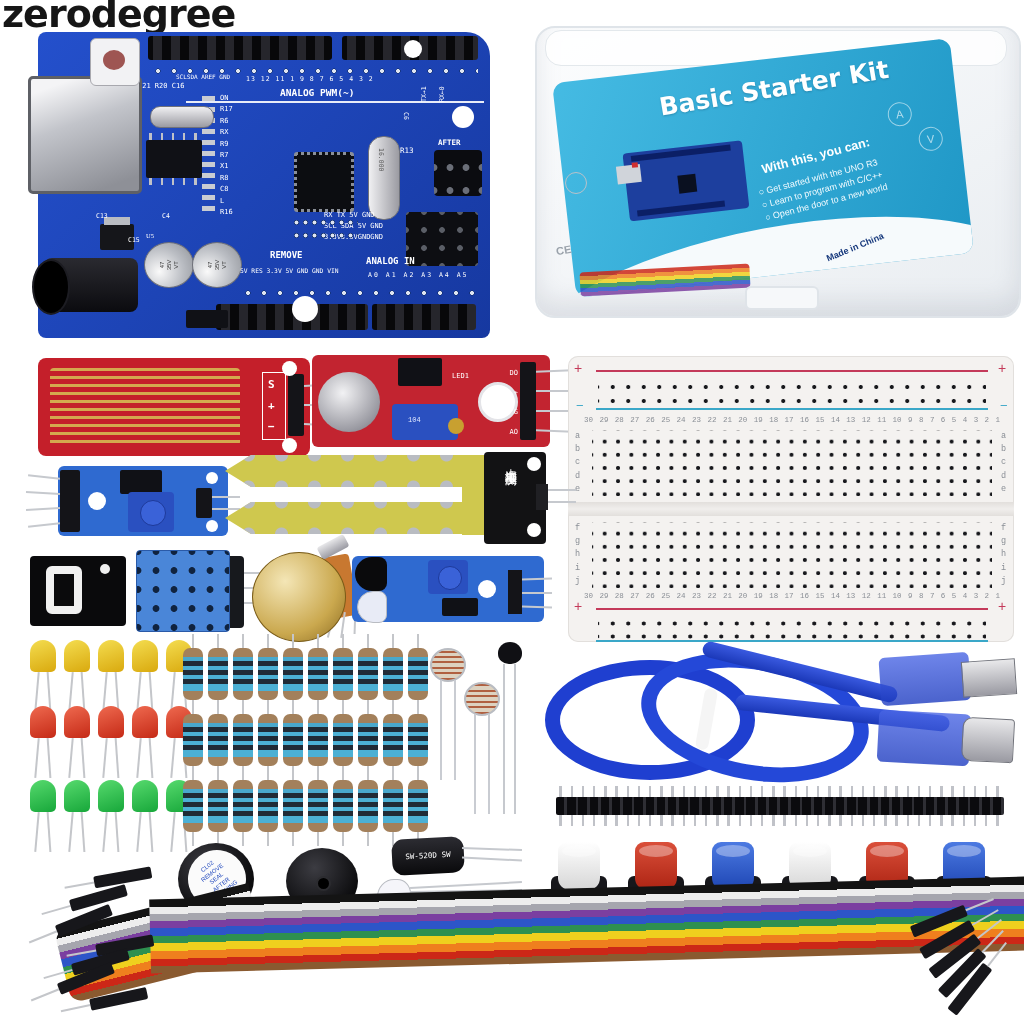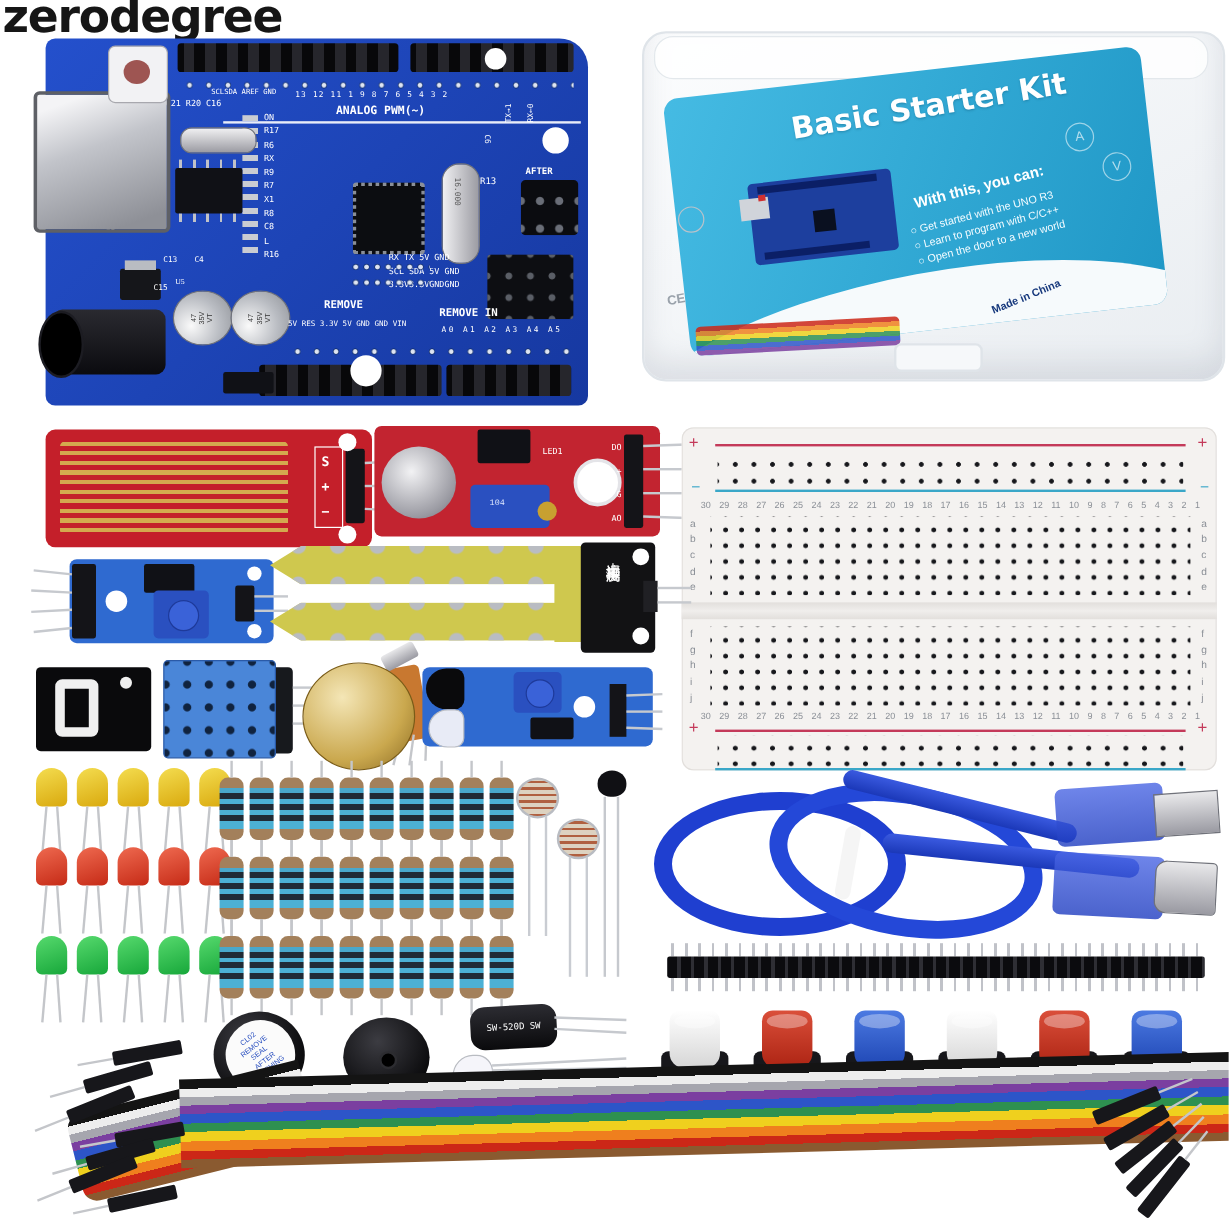--- a/index.html
+++ b/index.html
@@ -1,21 +1,21 @@
 <!DOCTYPE html>
 <html><head>
 <meta charset="utf-8">
 <style>
   html,body{margin:0;padding:0;background:#fff;}
   #stage{position:relative;width:1024px;height:1024px;background:#fff;overflow:hidden;
          font-family:"Liberation Sans",sans-serif;}
   .a{position:absolute;}
   .pre{white-space:pre-line;}
   .sil{font-family:"DejaVu Sans Mono",monospace;color:#fff;}
-  .grytxt{font-family:Liberation Sans, sans-serif;color:#8a8f96;}
+  .grytxt{font-family:Liberation Mono, monospace;color:#8a8f96;}
   .fheader{background:repeating-linear-gradient(90deg,#08080a 0 5px,#26262c 5px 14px,#08080a 14px 18px);border-radius:3px;}
   .pcbholes{background-image:radial-gradient(circle,#dfe5f2 1.6px,#0e2a66 2.3px,rgba(0,0,0,0) 2.9px);background-size:16px 14px;}
   .dotgrid{background-image:radial-gradient(circle,#17181c 1.7px,rgba(0,0,0,0) 2.3px);}
   .chip{background:#101116;border-radius:2px;}
   .pinsv{background:repeating-linear-gradient(90deg,rgba(0,0,0,0) 0 3.5px,#c0c2c8 3.5px 5.8px,rgba(0,0,0,0) 5.8px 11.2px);}
   .header40{background:repeating-linear-gradient(90deg,#0b0b0e 0 8.5px,#2e2e34 8.5px 11.2px);border-radius:2px;}
   .wire{background:#c6c9ce;}
   .whole{background:#fff;border-radius:50%;}
   .row{display:flex;}
   .led{position:relative;width:26px;height:32px;border-radius:13px 13px 5px 5px;}
@@ -94,36 +94,36 @@
   <div class="a sil" style="left:438px;top:138px;font-size:7.5px;font-weight:bold;">AFTER</div>
   <div class="a" style="left:434px;top:150px;width:48px;height:46px;background:#0b0c10;border-radius:4px;background-image:radial-gradient(circle,#6a6e78 3px,rgba(0,0,0,0) 3.8px);background-size:16px 23px;background-position:8px 6px;"></div>
   <div class="a sil pre" style="left:324px;top:210px;font-size:7px;line-height:11px;">RX  TX  5V GND
 SCL SDA 5V GND
 3.3V3.3VGNDGND</div>
   <div class="a" style="left:406px;top:212px;width:72px;height:54px;background:#0d0e12;border-radius:3px;background-image:radial-gradient(circle,#5a5e66 2.5px,rgba(0,0,0,0) 3.2px);background-size:18px 18px;background-position:9px 9px;"></div>
   <div class="a pcbholes" style="left:292px;top:216px;width:66px;height:26px;background-size:9px 13px;"></div>
   <div class="a" style="left:100px;top:224px;width:34px;height:26px;background:#15161a;border-radius:2px;"></div>
   <div class="a" style="left:104px;top:217px;width:26px;height:8px;background:#b9bcc2;"></div>
   <div class="a sil" style="left:146px;top:232px;font-size:6.5px;font-family:Liberation Serif, serif;">U5</div>
-  <div class="a sil" style="left:96px;top:212px;font-size:6.5px;margin-left:40px;">C13</div>
+  <div class="a sil" style="left:96px;top:212px;font-size:6.5px;">C13</div>
   <div class="a sil" style="left:128px;top:236px;font-size:6.5px;">C15</div>
   <div class="a sil" style="left:162px;top:212px;font-size:6.5px;">C4</div>
   <div class="a sil" style="left:88px;top:186px;font-size:6.5px;">C1</div>
   <div class="a sil" style="left:90px;top:160px;font-size:7.5px;font-weight:bold;">PT</div>
   <div class="a pre" style="left:146px;top:240px;width:46px;height:50px;border-radius:50%;border:1px solid #70727a;background:radial-gradient(circle at 35% 30%,#fafafa,#b9bcc2 55%,#8e9197);font-size:6px;line-height:6.8px;color:#333;text-align:center;padding-top:14px;box-sizing:border-box;transform:rotate(-90deg);">47
 35V
 VT</div>
   <div class="a pre" style="left:194px;top:240px;width:46px;height:50px;border-radius:50%;border:1px solid #70727a;background:radial-gradient(circle at 35% 30%,#fafafa,#b9bcc2 55%,#8e9197);font-size:6px;line-height:6.8px;color:#333;text-align:center;padding-top:14px;box-sizing:border-box;transform:rotate(-90deg);">47
 35V
 VT</div>
   <div class="a" style="left:44px;top:258px;width:94px;height:54px;border-radius:8px;background:linear-gradient(180deg,#2a2a30,#0b0b0f);"></div>
   <div class="a" style="left:32px;top:259px;width:34px;height:52px;border-radius:50%;background:#000;border:2px solid #1c1c22;"></div>
   <div class="a sil" style="left:270px;top:250px;font-size:9px;font-weight:bold;">REMOVE</div>
   <div class="a sil" style="left:240px;top:267px;font-size:6.3px;">5V RES 3.3V 5V GND GND VIN</div>
-  <div class="a sil" style="left:366px;top:256px;font-size:9px;font-weight:bold;">REMOVE IN</div>
+  <div class="a sil" style="left:366px;top:256px;font-size:9px;font-weight:bold;">ANALOG IN</div>
   <div class="a sil" style="left:368px;top:271px;font-size:6.5px;letter-spacing:2px;">A0 A1 A2 A3 A4 A5</div>
   <div class="a pcbholes" style="left:240px;top:286px;width:238px;height:13px;"></div>
   <div class="a fheader" style="left:216px;top:304px;width:152px;height:26px;"></div>
   <div class="a fheader" style="left:372px;top:304px;width:104px;height:26px;"></div>
   <div class="a whole" style="left:292px;top:296px;width:26px;height:26px;"></div>
   <div class="a chip" style="left:186px;top:310px;width:42px;height:18px;"></div>
   <div class="a" style="left:28px;top:76px;width:108px;height:112px;border:3px solid #5e6066;border-radius:5px;background:linear-gradient(160deg,#f4f4f6 10%,#c2c4ca 40%,#8e9097 90%);"></div>
   <div class="a" style="left:90px;top:38px;width:48px;height:46px;background:#f2f2f4;border:1px solid #a8a8ae;border-radius:6px;"></div>
   <div class="a" style="left:103px;top:50px;width:22px;height:20px;border-radius:50%;background:#9e5552;"></div>
 

